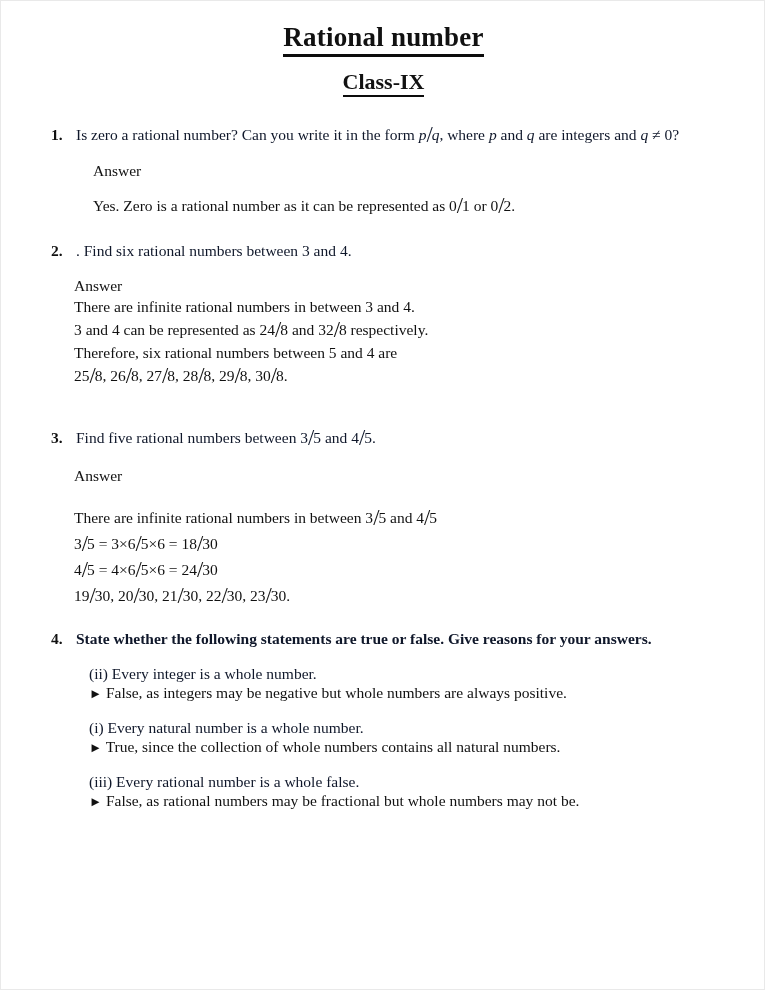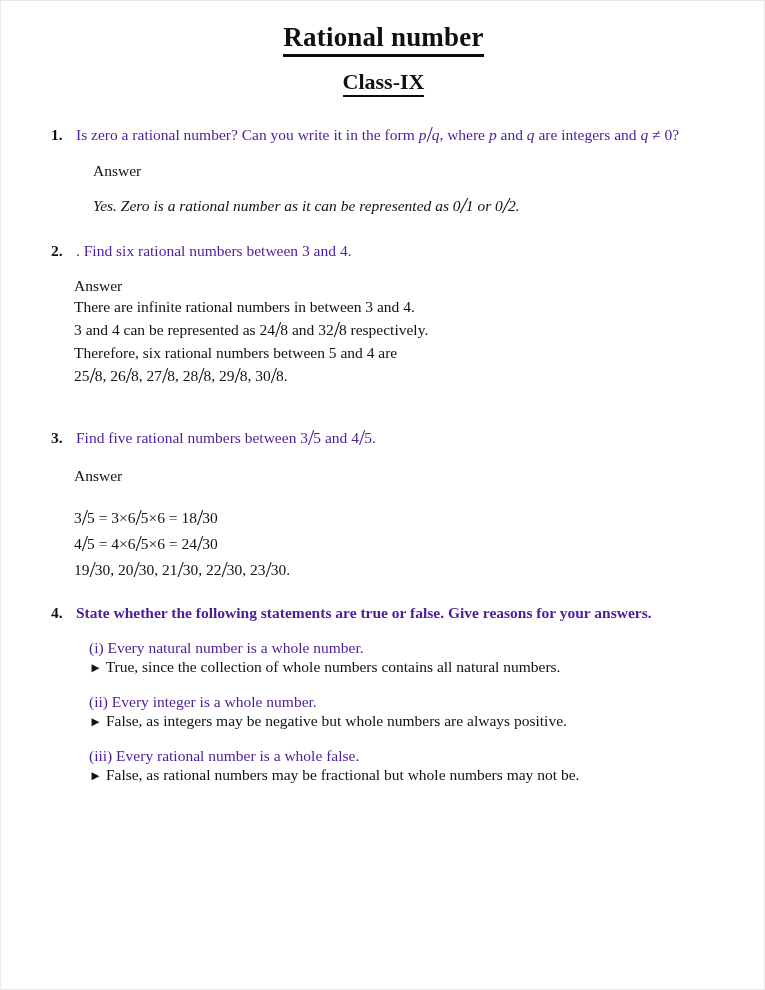--- a/index.html
+++ b/index.html
@@ -32,21 +32,21 @@
 
   
   .q { margin-top: 0; }
   .qrow { display: flex; align-items: baseline; }
   .qnum {
     flex: 0 0 25px;
     font-weight: bold;
     font-size: 15.5px;
   }
   .qtext { flex: 1; font-size: 15.5px; line-height: 21px; }
-  .red { color: #4c1d95; }
+  .red { color: #0f172a; }
   .bold { font-weight: bold; }
 
   .alabel { font-weight: normal; font-size: 15.5px; }
   .aline { font-size: 15.5px; }
 
   
   .ind-lg { margin-left: 42px; }  
   .ind-sm { margin-left: 23px; }  
   .ind-md { margin-left: 38px; }  
 
@@ -55,21 +55,21 @@
     font-size: 1.45em;
     line-height: 0;
     vertical-align: -0.07em;
     letter-spacing: -1px;
   }
   .fx { }
 
   
   #q1 { margin-top: 27px; }
   #q1 .alabel { margin-top: 17px; }
-  #q1 .aline  { margin-top: 17px; font-style: italic; }
+  #q1 .aline  { margin-top: 17px; }
 
   #q2 { margin-top: 25px; }
   #q2 .alabel { margin-top: 16px; }
   #q2 .body { }
   #q2 .aline { line-height: 23px; }
 
   #q3 { margin-top: 40px; }
   #q3 .alabel { margin-top: 19px; }
   #q3 .body { margin-top: 20px; }
   #q3 .aline { line-height: 26px; }
@@ -120,40 +120,41 @@
   </section>
 
   <section class="q" id="q3">
     <div class="qrow">
       <span class="qnum">3.</span>
       <span class="qtext red fx">Find five rational numbers between 3<span class="sl">/</span>5 and 4<span class="sl">/</span>5.</span>
     </div>
     <div class="ind-sm">
       <div class="alabel">Answer</div>
       <div class="body">
+        <div class="aline fx">There are infinite rational numbers in between 3<span class="sl">/</span>5 and 4<span class="sl">/</span>5</div>
         <div class="aline fx">3<span class="sl">/</span>5 = 3×6<span class="sl">/</span>5×6 = 18<span class="sl">/</span>30</div>
         <div class="aline fx">4<span class="sl">/</span>5 = 4×6<span class="sl">/</span>5×6 = 24<span class="sl">/</span>30</div>
         <div class="aline fx">19<span class="sl">/</span>30, 20<span class="sl">/</span>30, 21<span class="sl">/</span>30, 22<span class="sl">/</span>30, 23<span class="sl">/</span>30.</div>
       </div>
     </div>
   </section>
 
   <section class="q" id="q4">
     <div class="qrow">
       <span class="qnum">4.</span>
       <span class="qtext red bold">State whether the following statements are true or false. Give reasons for your answers.</span>
     </div>
     <div class="ind-md">
       <div class="sub">
+        <div class="stmt red">(ii) Every integer is a whole number.</div>
+        <div class="resp"><span class="tri">►</span> False, as integers may be negative but whole numbers are always positive.</div>
+      </div>
+      <div class="sub">
         <div class="stmt red">(i) Every natural number is a whole number.</div>
         <div class="resp"><span class="tri">►</span> True, since the collection of whole numbers contains all natural numbers.</div>
-      </div>
-      <div class="sub">
-        <div class="stmt red">(ii) Every integer is a whole number.</div>
-        <div class="resp"><span class="tri">►</span> False, as integers may be negative but whole numbers are always positive.</div>
       </div>
       <div class="sub">
         <div class="stmt red">(iii) Every rational number is a whole false.</div>
         <div class="resp"><span class="tri">►</span> False, as rational numbers may be fractional but whole numbers may not be.</div>
       </div>
     </div>
   </section>
 
 </div>
 

